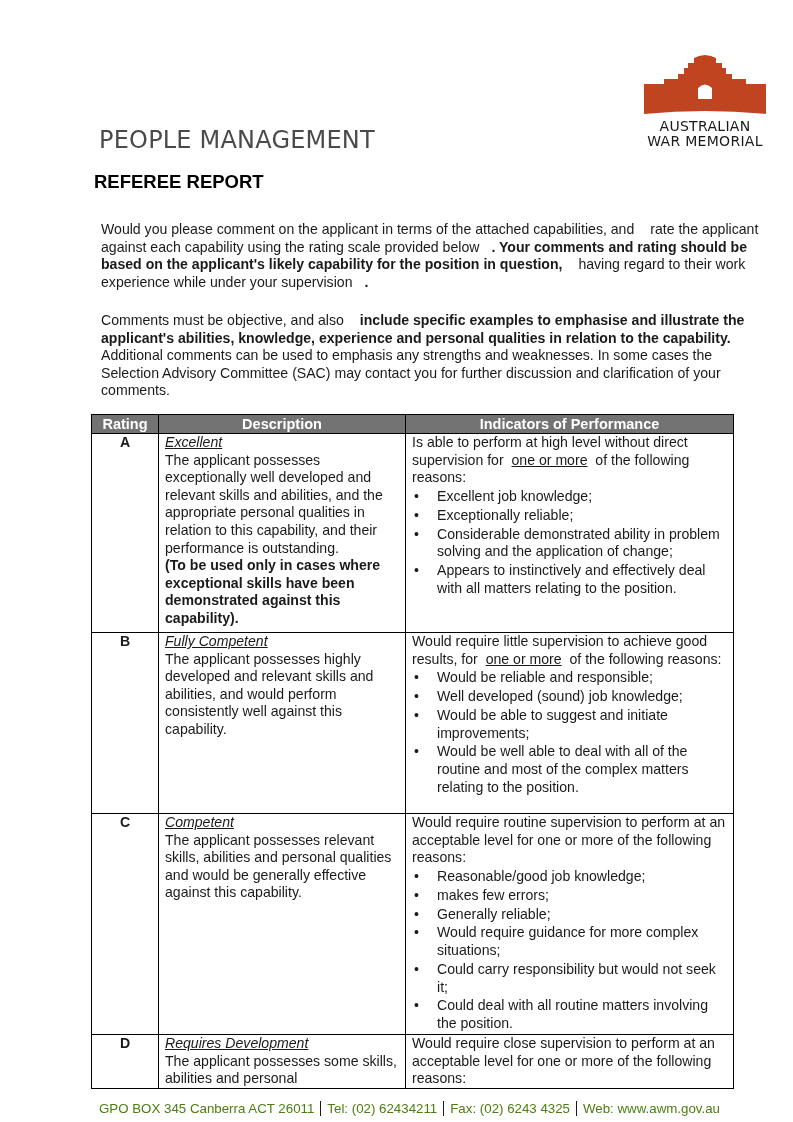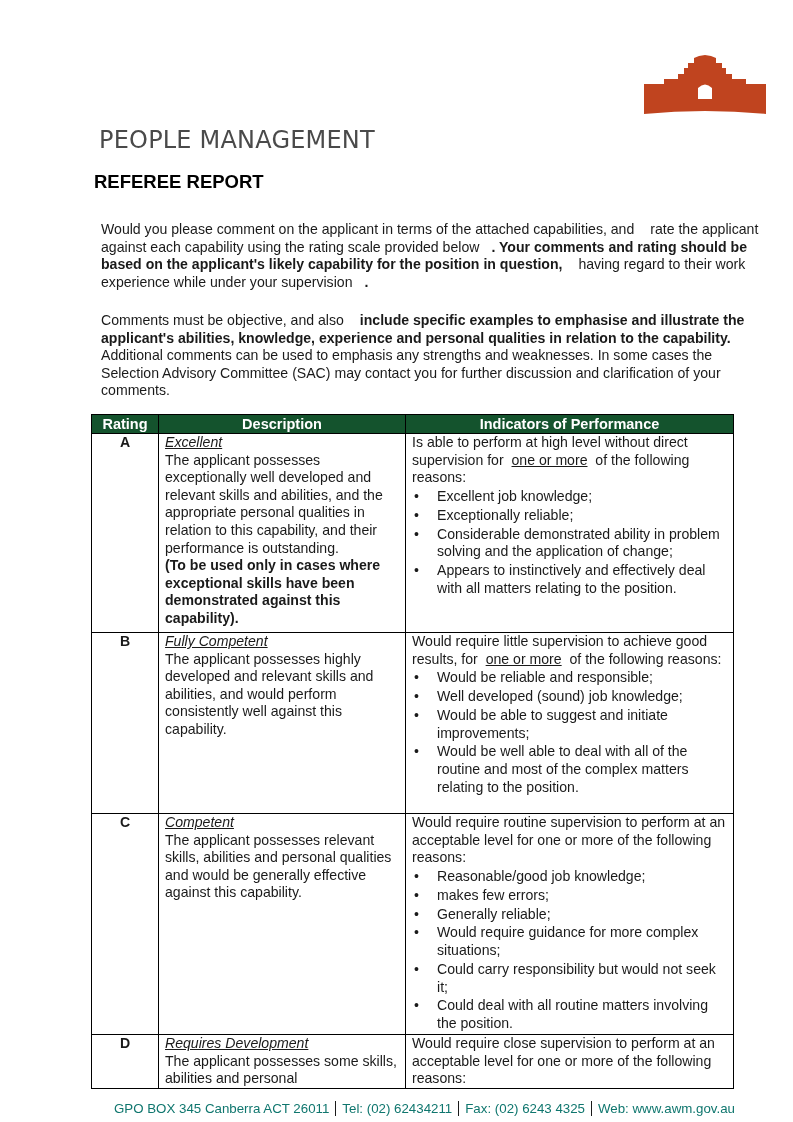--- a/index.html
+++ b/index.html
@@ -11,42 +11,46 @@
                font-size: 14px; line-height: 15px; color: #1a1a1a; letter-spacing: 0.3px; margin-top: 3px; }
   .section-title { position: absolute; left: 99px; top: 126px; font-family: "DejaVu Sans", sans-serif;
                    font-size: 24px; color: #4a4a4a; letter-spacing: 0.2px; }
   .report-title { position: absolute; left: 94px; top: 171px; font-size: 18.5px; font-weight: bold; color: #000; }
   .para { position: absolute; left: 101px; width: 665px; font-size: 14.1px; line-height: 17.6px; color: #1a1a1a; margin-top: 25px; }
   .p1 { top: 196px; }
   .p2 { top: 287px; }
   .gap { display: inline-block; width: 12px; }
   table.ratings { position: absolute; left: 91px; top: 414px; width: 643px; border-collapse: collapse;
                   font-size: 14.1px; line-height: 17.6px; }
-  table.ratings th { background: #14532d; color: #fff; font-weight: bold; font-size: 14.5px;
+  table.ratings th { background: #737373; color: #fff; font-weight: bold; font-size: 14.5px;
                      border: 1px solid #000; padding: 0; height: 18px; line-height: 18px; }
   table.ratings td { border: 1px solid #000; vertical-align: top; padding: 0 6px; }
   td.rating { width: 54px; text-align: center; font-weight: bold; padding: 0; }
   td.desc { width: 234px; }
   .desc-title { font-style: italic; text-decoration: underline; }
   .bold { font-weight: bold; }
   .u { text-decoration: underline; }
   ul.reasons { margin: 1px 0 0 0; padding: 0; list-style: none; }
   ul.reasons li { position: relative; padding-left: 25px; margin-bottom: 1.3px; }
   ul.reasons li::before { content: "\2022"; position: absolute; left: 2px; top: 0; }
-  .footer { position: absolute; left: 114px; top: 1101px; font-size: 13.3px; color: #0f766e; white-space: nowrap; }
+  .footer { position: absolute; left: 99px; top: 1101px; font-size: 13.3px; color: #4d7c0f; white-space: nowrap; }
   .sep { display: inline-block; width: 1px; height: 15px; background: #1a1a1a; vertical-align: -3px; margin: 0 6px; }
 </style>
 </head>
 <body>
 
 <div class="logo">
   <svg width="126" height="68" viewBox="0 0 126 68">
     <path fill="#c0441f" d="M2 36 L22 36 L22 31 L36 31 L36 26 L42 26 L42 20 L46 20 L46 15 L52 15 L52 10 L57 8 L63 7 L69 8 L74 10 L74 15 L80 15 L80 20 L84 20 L84 26 L90 26 L90 31 L104 31 L104 36 L124 36 L124 66 Q63 60 2 66 Z"></path>
     <path fill="#ffffff" d="M56 51 L56 40 Q63 33 70 40 L70 51 Z"></path>
   </svg>
+  <div class="logo-text">
+    <div>AUSTRALIAN</div>
+    <div>WAR MEMORIAL</div>
+  </div>
 </div>
 
 <div class="section-title">PEOPLE MANAGEMENT</div>
 <div class="report-title">REFEREE REPORT</div>
 
 <div class="para p1">
   <span>Would you please comment on the applicant in terms of the attached capabilities, and</span><span class="gap"></span>
   <span>rate the applicant against each capability using the rating scale provided below</span><span class="gap"></span><span class="bold">. Your comments and rating should be based on the applicant's likely capability for the position in question,</span><span class="gap"></span>
   <span>having regard to their work experience while under your supervision</span><span class="gap"></span><span class="bold">.</span>
 </div>

